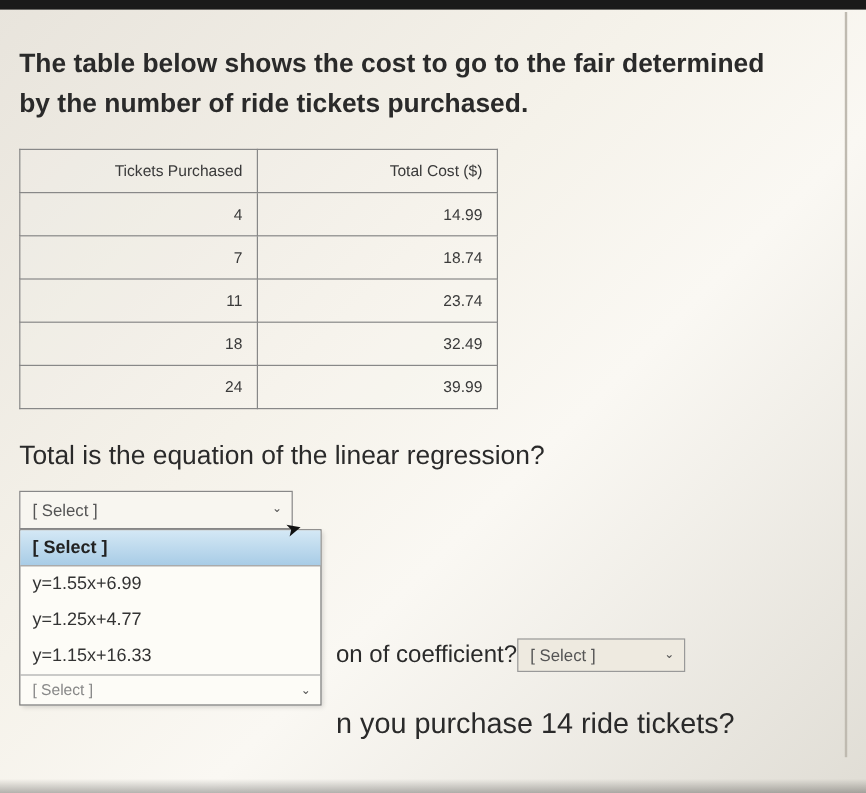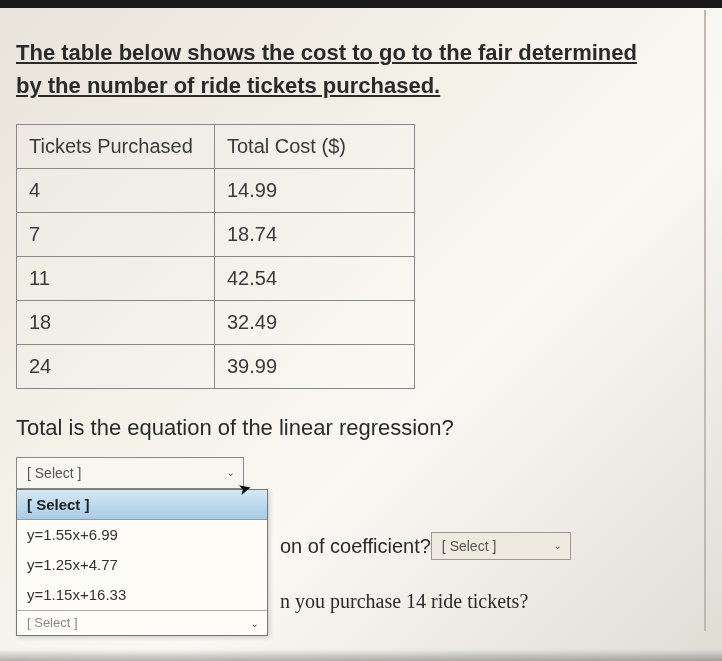--- a/index.html
+++ b/index.html
@@ -20,31 +20,30 @@
     .content {
       padding: 28px 16px 12px 16px;
     }
     .question {
       font-size: 22px;
       font-weight: 600;
       line-height: 1.5;
       color: #2a2a2a;
       margin-bottom: 22px;
       max-width: 650px;
-      text-decoration: underline;
     }
     table.data {
       border-collapse: collapse;
       margin-bottom: 26px;
     }
     table.data th, table.data td {
       border: 1px solid #888;
       padding: 10px 12px;
-      text-align: left;
-      font-size: 20px;
+      text-align: right;
+      font-size: 13px;
       background: rgba(255,255,255,0.1);
     }
     table.data th {
       font-weight: 400;
       color: #3a3a3a;
     }
     table.data td {
       color: #3a3a3a;
     }
     table.data .col1 { width: 198px; }
@@ -144,23 +143,22 @@
       right: 8px;
       top: 50%;
       transform: translateY(-50%);
       font-size: 10px;
       color: #555;
     }
     .line-purchase {
       position: absolute;
       left: 280px;
       top: 590px;
-      font-size: 20px;
-      color: #2a2a2a;
-      font-family: Liberation Serif, serif;
+      font-size: 24px;
+      color: #2a2a2a;
     }
     .right-edge {
       position: absolute;
       top: 10px;
       right: 16px;
       bottom: 30px;
       width: 2px;
       background: #bfbab0;
     }
     .bottom-shadow {
@@ -187,21 +185,21 @@
     <tr>
       <td>4</td>
       <td>14.99</td>
     </tr>
     <tr>
       <td>7</td>
       <td>18.74</td>
     </tr>
     <tr>
       <td>11</td>
-      <td>42.54</td>
+      <td>23.74</td>
     </tr>
     <tr>
       <td>18</td>
       <td>32.49</td>
     </tr>
     <tr>
       <td>24</td>
       <td>39.99</td>
     </tr>
   </tbody>

